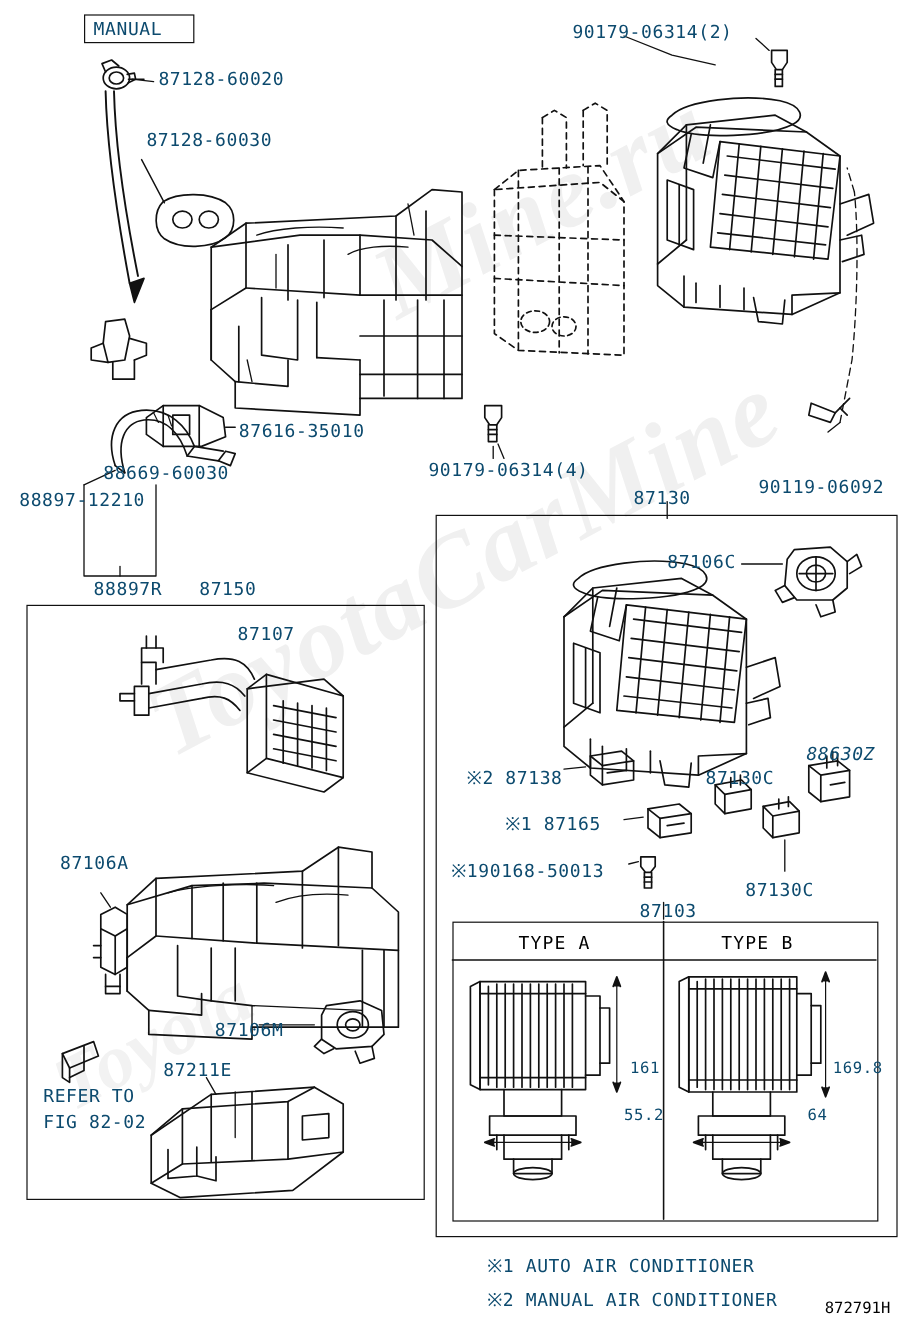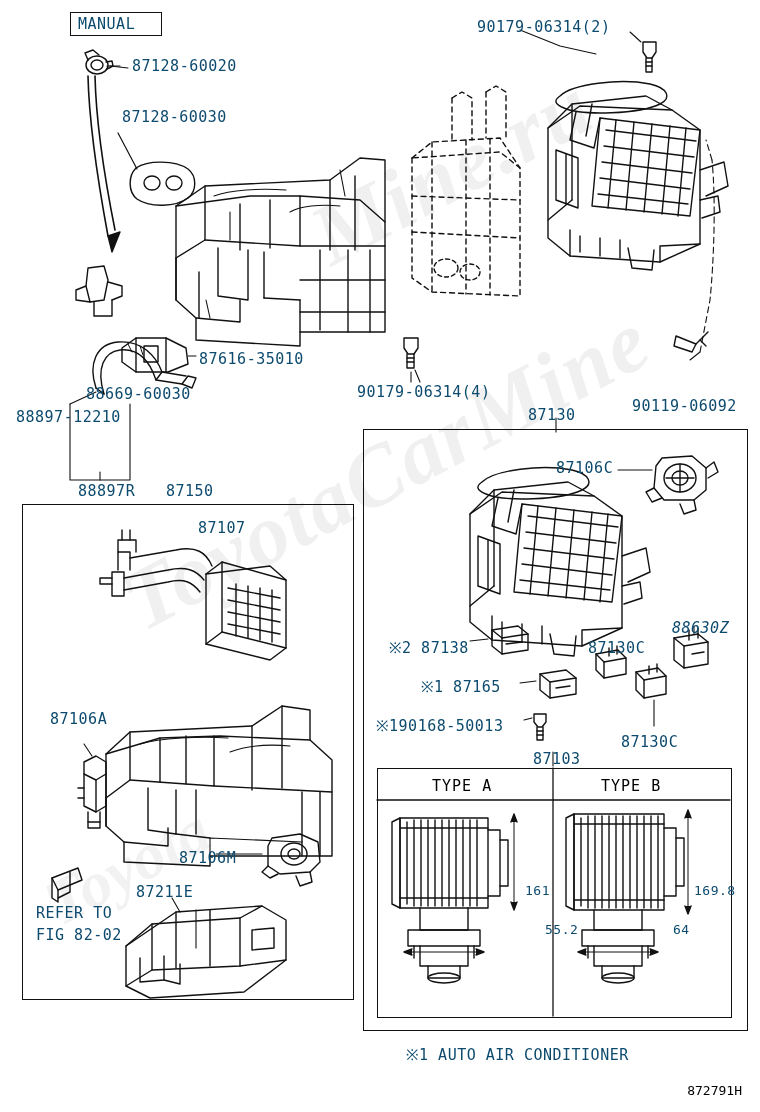--- a/index.html
+++ b/index.html
@@ -429,20 +429,21 @@
   <div class="lbl" style="left:389px; top:637px;">※2 87138</div>
   <div class="lbl" style="left:421px; top:676px;">※1 87165</div>
   <div class="lbl" style="left:376px; top:715px;">※190168-50013</div>
   <div class="lbl" style="left:672px; top:619px;font-style:italic;">88630Z</div>
   <div class="lbl" style="left:588px; top:639px;">87130C</div>
   <div class="lbl" style="left:621px; top:733px;">87130C</div>
   <div class="lbl" style="left:533px; top:750px;">87103</div>
   <div class="tablehdr" style="left:432px; top:777px;">TYPE A</div>
   <div class="tablehdr" style="left:601px; top:777px;">TYPE B</div>
   <div class="lbl small" style="left:525px; top:883px;">161</div>
-  <div class="lbl small" style="left:520px; top:922px;margin-left:25px;">55.2</div>
+  <div class="lbl small" style="left:520px; top:922px;">55.2</div>
   <div class="lbl small" style="left:694px; top:883px;">169.8</div>
   <div class="lbl small" style="left:673px; top:922px;">64</div>
   <div class="lbl" style="left:406px; top:1044px;">※1 AUTO AIR CONDITIONER</div>
+  <div class="lbl" style="left:406px; top:1072px;">※2 MANUAL AIR CONDITIONER</div>
 
   <div class="footer-code">872791H</div>
 
 </div>
 
 </body></html>

